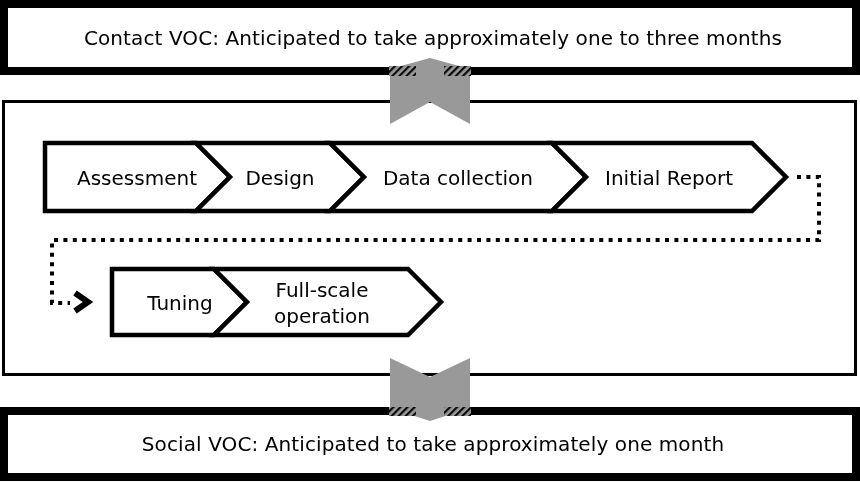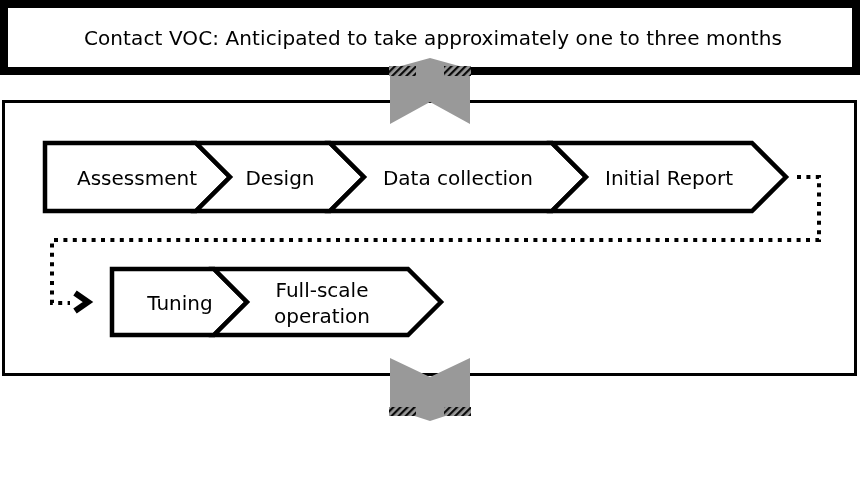--- a/index.html
+++ b/index.html
@@ -59,20 +59,23 @@
 <body>
 
 <div class="stage">
 
   <div class="banner banner-top">
     <span>Contact VOC: Anticipated to take approximately one to three months</span>
   </div>
 
   <div class="process-box"></div>
 
+  <div class="banner banner-bottom">
+    <span>Social VOC: Anticipated to take approximately one month</span>
+  </div>
 
   <svg class="overlay" viewBox="0 0 860 483">
     <defs>
       <pattern id="hatch" width="5" height="5" patternUnits="userSpaceOnUse" patternTransform="rotate(45)">
         <rect width="5" height="5" fill="#999999"></rect>
         <rect width="2.2" height="5" fill="#0a0a0a"></rect>
       </pattern>
     </defs>
 
     <g>

